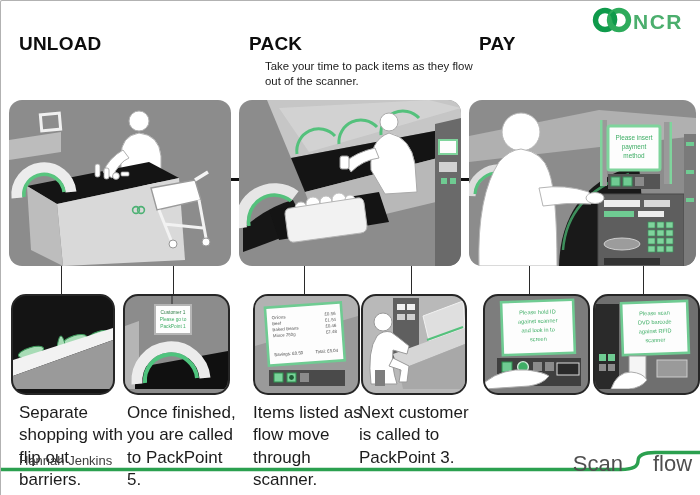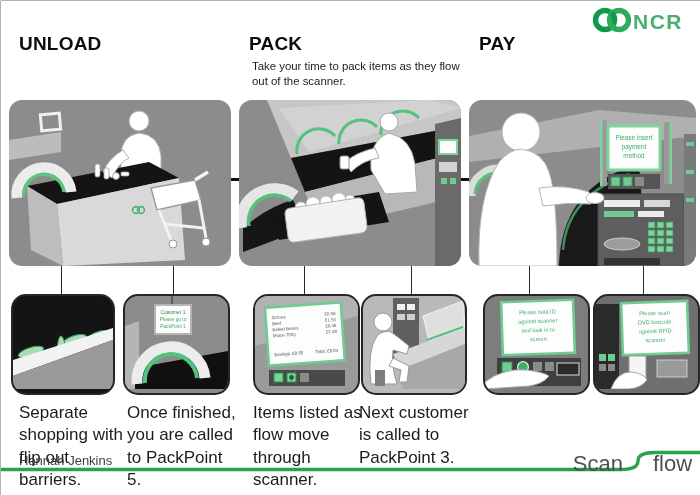--- a/index.html
+++ b/index.html
@@ -33,21 +33,21 @@
         <path d="M22.8,7.8 A9.5,9.5 0 0 1 25.5,15" fill="none" stroke="#0f9a4b" stroke-width="5.4"></path>
       </g>
       <text x="44" y="23.5" font-size="21" font-weight="bold" letter-spacing="1.5" fill="#4bae6d">NCR</text>
     </svg>
   </div>
 
   <div class="col-title" style="left:18px">UNLOAD</div>
   <div class="col-title" style="left:248px">PACK</div>
   <div class="col-title" style="left:478px">PAY</div>
 
-  <div class="col-desc" style="left:251px">Take your time to pack items as they flow out of the scanner.</div>
+  <div class="col-desc" style="left:264px">Take your time to pack items as they flow out of the scanner.</div>
 
   <div class="connector" style="left:226px;width:14px"></div>
   <div class="connector" style="left:456px;width:14px"></div>
 
   <div class="panel" style="left:8px;width:222px">
     <svg width="222" height="166" viewBox="0 0 222 166">
       <polygon points="0,40 52,32 52,52 0,60" fill="#bcbcbc"></polygon>
       <rect x="32" y="14" width="19" height="16" fill="#8c8c8c" stroke="#f0f0f0" stroke-width="3" transform="rotate(-5 41 22)"></rect>
       <g>
         <circle cx="130" cy="21" r="10" fill="#ffffff" stroke="#b0b0b0"></circle>

